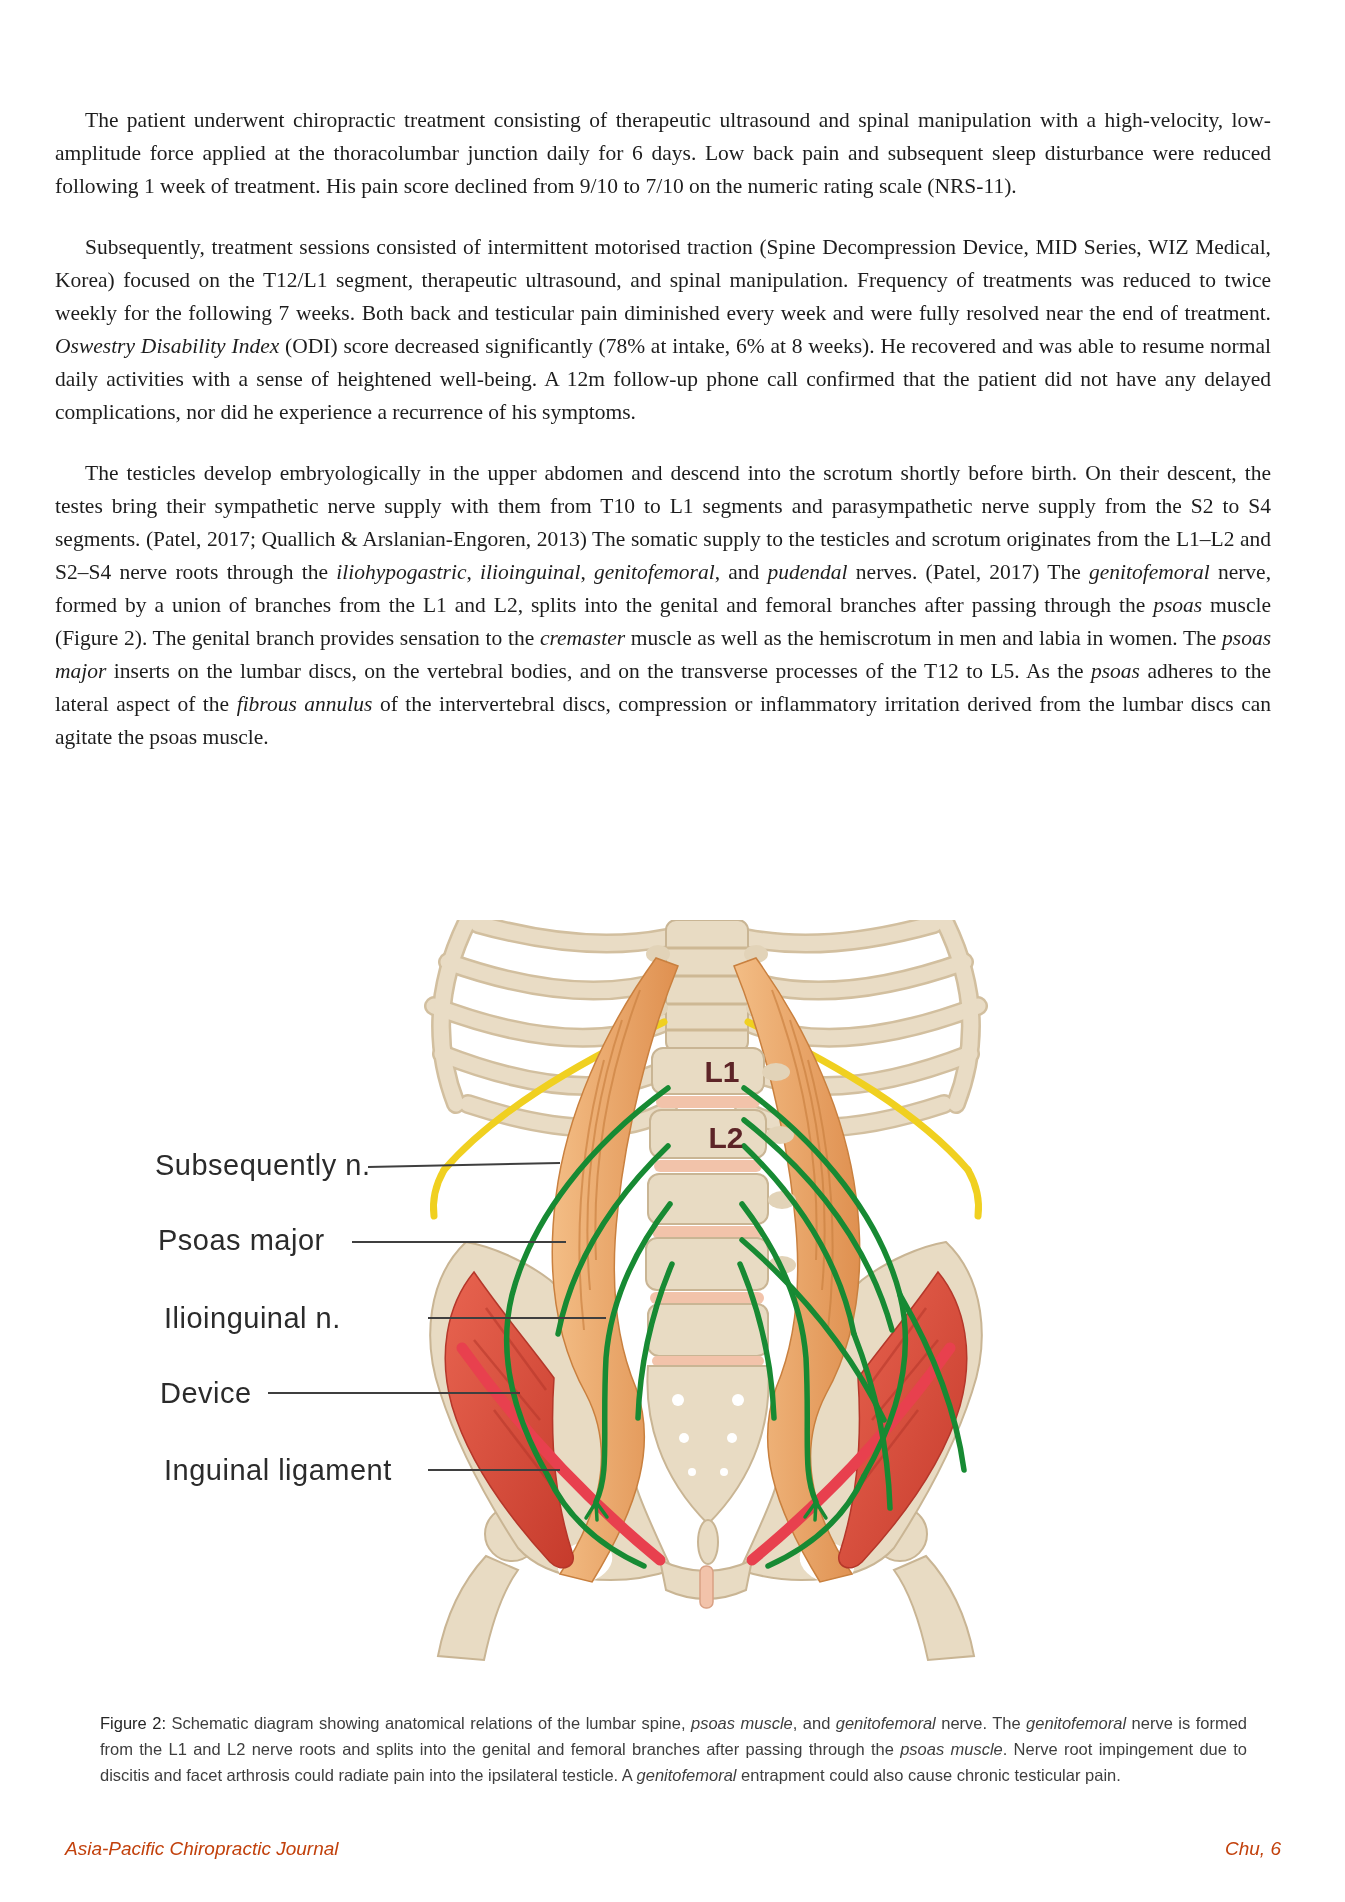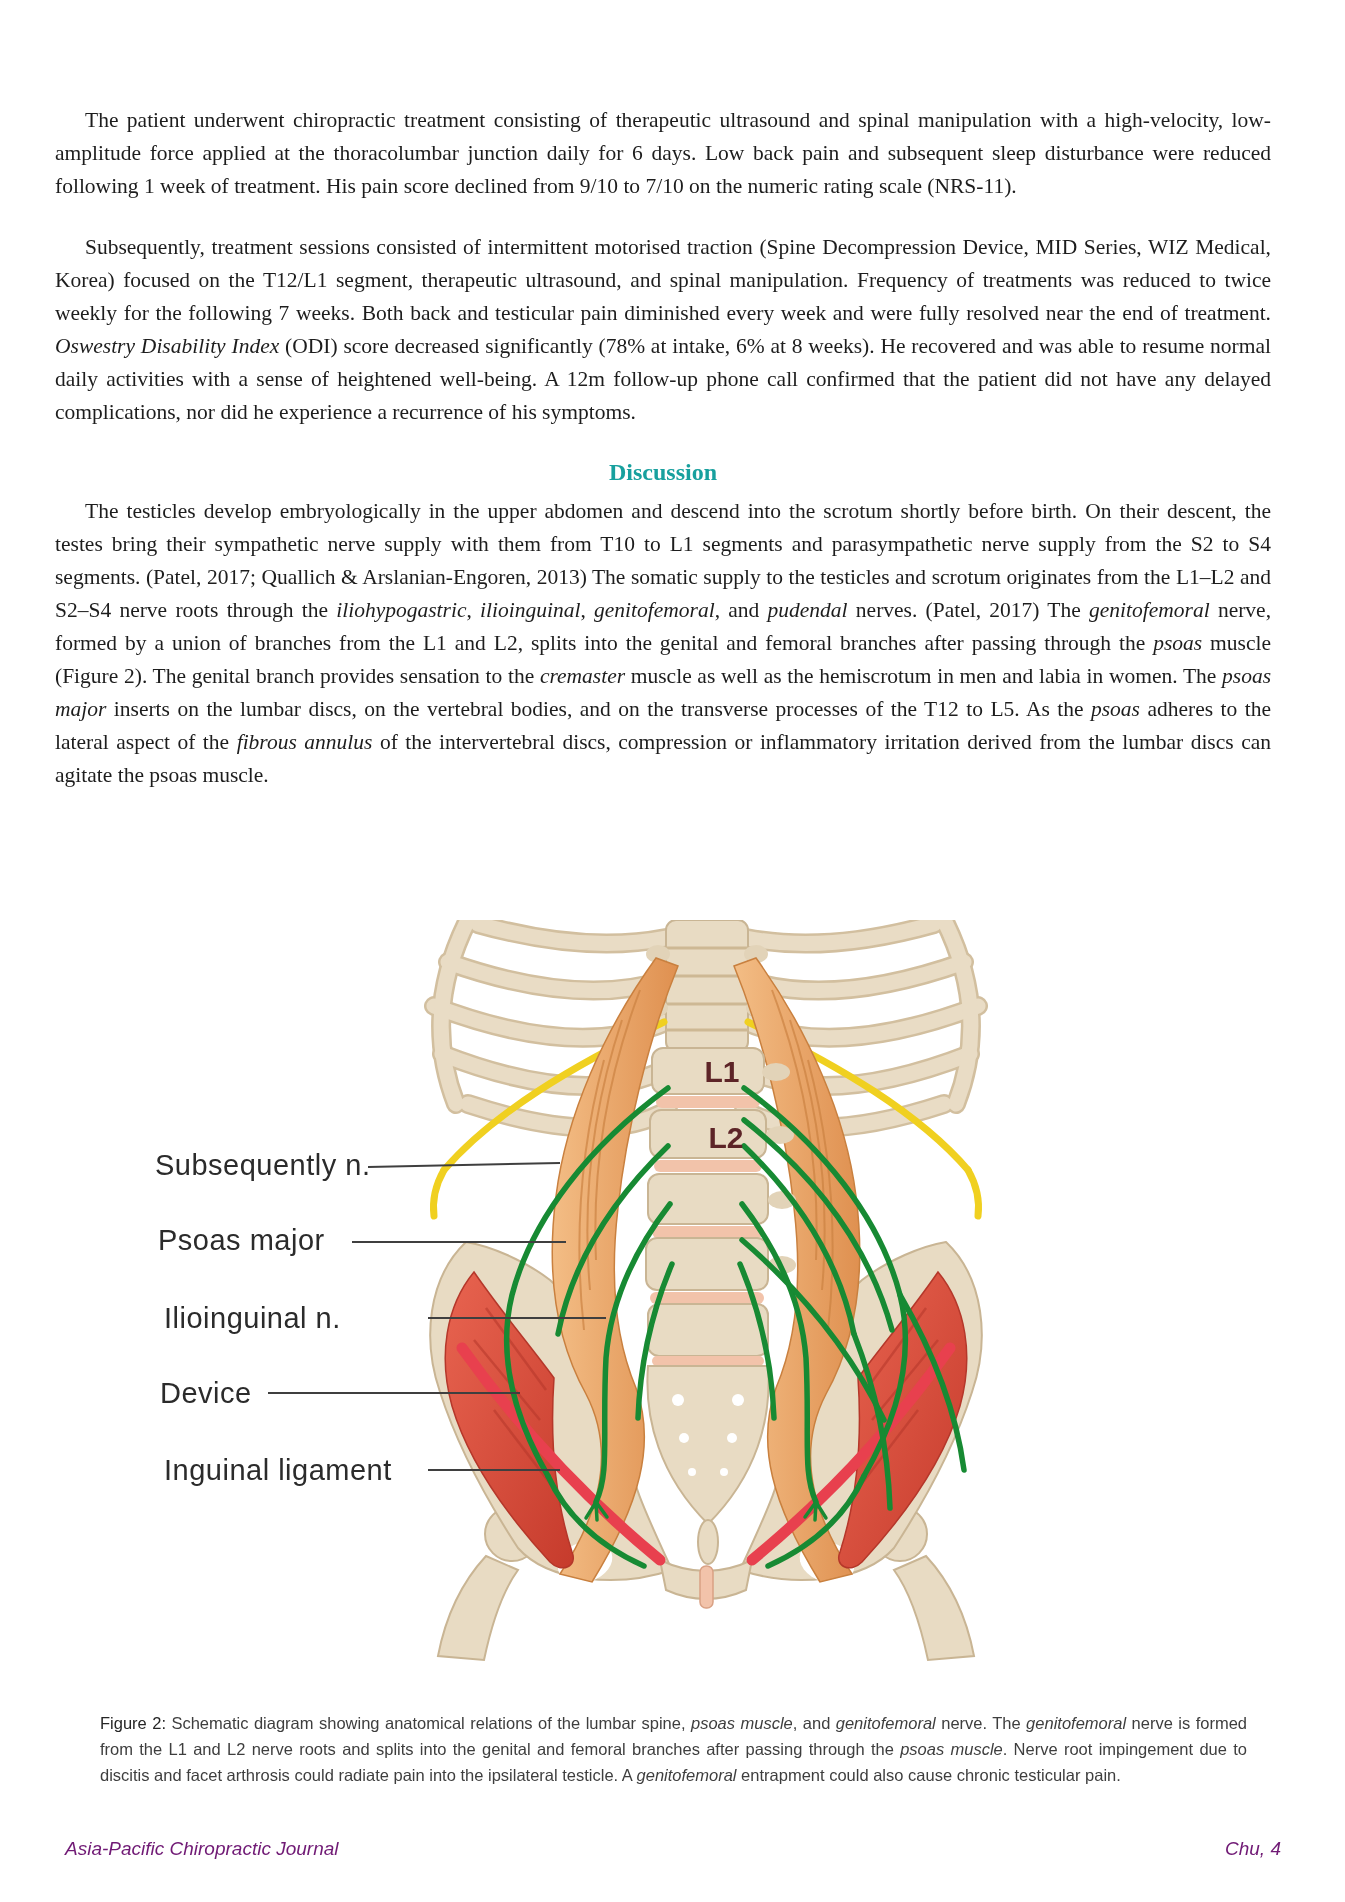--- a/index.html
+++ b/index.html
@@ -23,32 +23,31 @@
              line-height:34px;color:#2b2b2b;letter-spacing:0.5px;white-space:nowrap;}
 
   
   #caption-block{position:absolute;left:100px;top:1710px;width:1147px;
                  font-family:"Liberation Sans",sans-serif;font-size:16.5px;line-height:26px;
                  color:#3e3e3e;text-align:justify;}
   #caption-block .bd{color:#262626;}
 
   
   #footer{position:absolute;left:65px;top:1838px;width:1216px;
-          font-family:"Liberation Sans",sans-serif;font-style:italic;font-size:19px;color:#701a75;}
+          font-family:"Liberation Sans",sans-serif;font-style:italic;font-size:19px;color:#c2410c;}
   #footer-right{position:absolute;right:0;top:0;}
 </style>
 </head>
 <body>
 
 <div id="page">
 
   <div id="text-block">
     <p><span>The patient underwent chiropractic treatment consisting of therapeutic ultrasound and spinal manipulation with a high-velocity, low-amplitude force applied at the thoracolumbar junction daily for 6 days. Low back pain and subsequent sleep disturbance were reduced following 1 week of treatment. His pain score declined from 9/10 to 7/10 on the numeric rating scale (NRS-11).</span></p>
     <p><span>Subsequently, treatment sessions consisted of intermittent motorised traction (Spine Decompression Device, MID Series, WIZ Medical, Korea) focused on the T12/L1 segment, therapeutic ultrasound, and spinal manipulation. Frequency of treatments was reduced to twice weekly for the following 7 weeks. Both back and testicular pain diminished every week and were fully resolved near the end of treatment. </span><span class="it">Oswestry Disability Index</span><span> (ODI) score decreased significantly (78% at intake, 6% at 8 weeks). He recovered and was able to resume normal daily activities with a sense of heightened well-being. A 12m follow-up phone call confirmed that the patient did not have any delayed complications, nor did he experience a recurrence of his symptoms.</span></p>
-    <h2 id="discussion-heading">Discussion</h2>
     <p><span>The testicles develop embryologically in the upper abdomen and descend into the scrotum shortly before birth. On their descent, the testes bring their sympathetic nerve supply with them from T10 to L1 segments and parasympathetic nerve supply from the S2 to S4 segments. (Patel, 2017; Quallich &amp; Arslanian-Engoren, 2013) The somatic supply to the testicles and scrotum originates from the L1–L2 and S2–S4 nerve roots through the </span><span class="it">iliohypogastric</span><span>, </span><span class="it">ilioinguinal</span><span>, </span><span class="it">genitofemoral</span><span>, and </span><span class="it">pudendal</span><span> nerves. (Patel, 2017) The </span><span class="it">genitofemoral</span><span> nerve, formed by a union of branches from the L1 and L2, splits into the genital and femoral branches after passing through the </span><span class="it">psoas</span><span> muscle (Figure 2). The genital branch provides sensation to the </span><span class="it">cremaster</span><span> muscle as well as the hemiscrotum in men and labia in women. The </span><span class="it">psoas major</span><span> inserts on the lumbar discs, on the vertebral bodies, and on the transverse processes of the T12 to L5. As the </span><span class="it">psoas</span><span> adheres to the lateral aspect of the </span><span class="it">fibrous annulus</span><span> of the intervertebral discs, compression or inflammatory irritation derived from the lumbar discs can agitate the psoas muscle.</span></p>
   </div>
 
   <div id="figure-block">
     <svg width="1345" height="742" viewBox="0 0 1345 742">
       <defs>
         <linearGradient id="psoasGrad" x1="0" y1="0" x2="1" y2="0">
           <stop offset="0" stop-color="#f3bd85"></stop>
             <stop offset="1" stop-color="#df9050"></stop>
         </linearGradient>
@@ -227,16 +226,16 @@
     <div class="fig-label" style="left:158px;top:303px;">Psoas major</div>
     <div class="fig-label" style="left:164px;top:381px;">Ilioinguinal n.</div>
     <div class="fig-label" style="left:160px;top:456px;">Device</div>
     <div class="fig-label" style="left:164px;top:533px;">Inguinal ligament</div>
   </div>
 
   <div id="caption-block"><span class="bd">Figure 2:</span><span> Schematic diagram showing anatomical relations of the lumbar spine, </span><span class="it">psoas muscle</span><span>, and </span><span class="it">genitofemoral</span><span> nerve. The </span><span class="it">genitofemoral</span><span> nerve is formed from the L1 and L2 nerve roots and splits into the genital and femoral branches after passing through the </span><span class="it">psoas muscle</span><span>. Nerve root impingement due to discitis and facet arthrosis could radiate pain into the ipsilateral testicle. A </span><span class="it">genitofemoral</span><span> entrapment could also cause chronic testicular pain.</span></div>
 
   <div id="footer">
     <span id="footer-left">Asia-Pacific Chiropractic Journal</span>
-    <span id="footer-right">Chu, 4</span>
+    <span id="footer-right">Chu, 6</span>
   </div>
 
 </div>
 
 </body></html>

